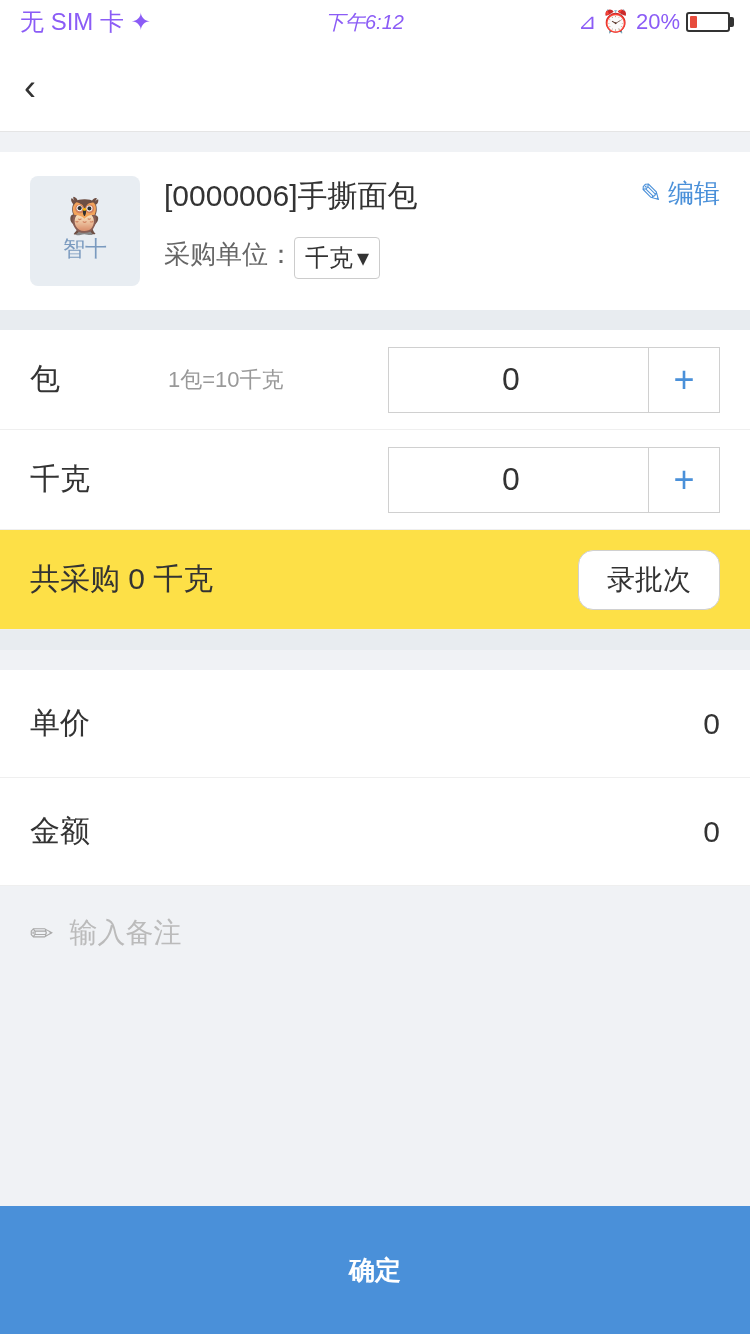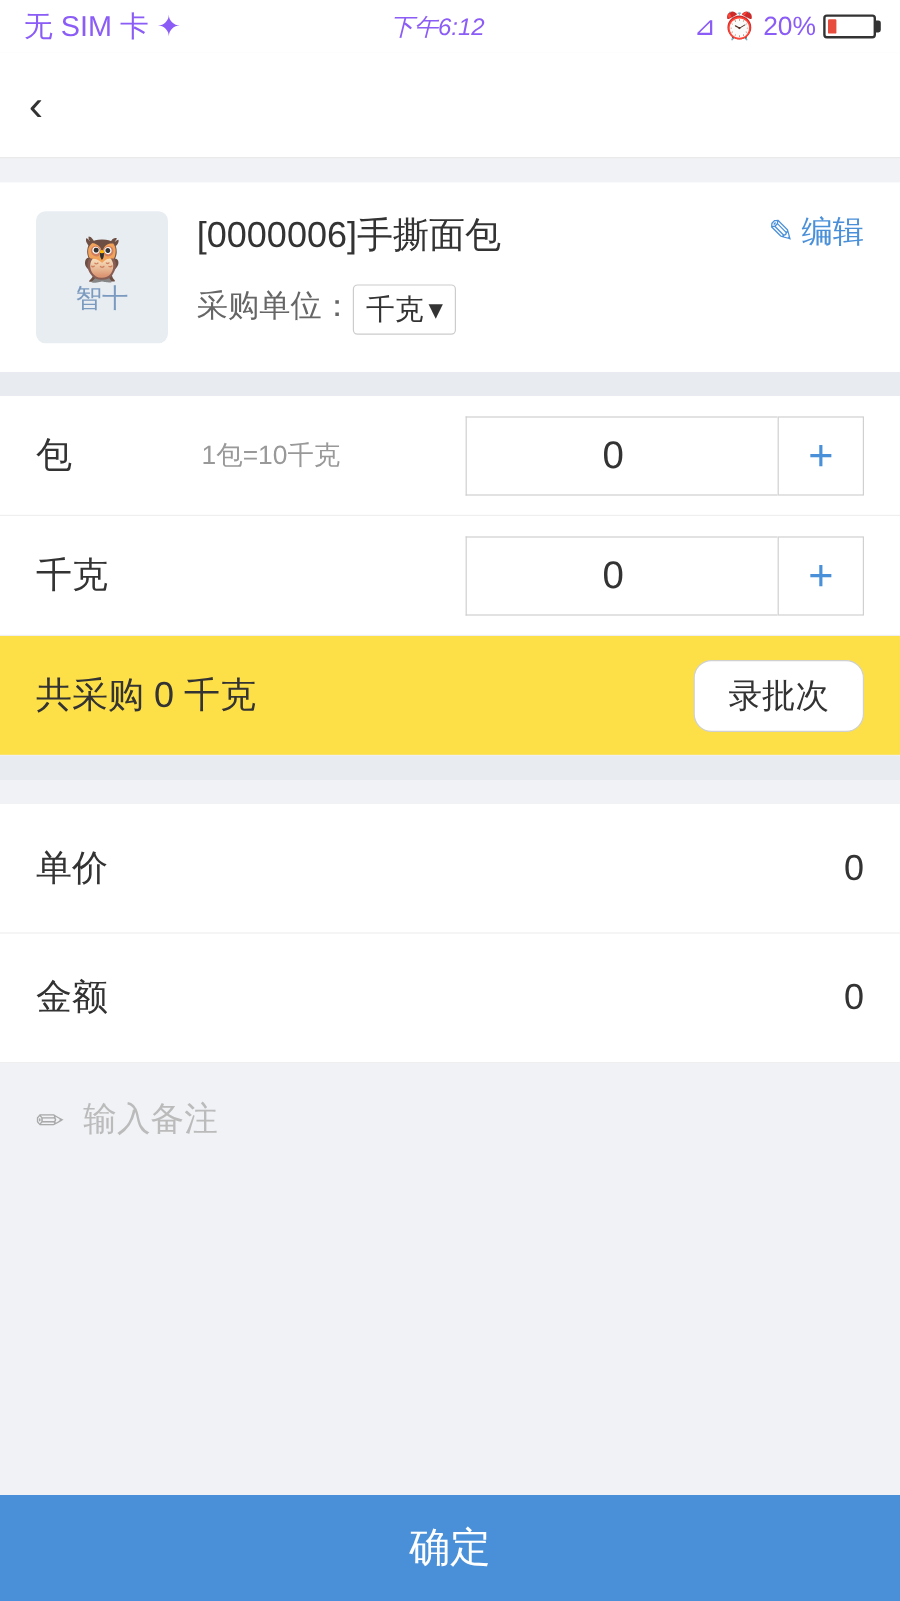--- a/index.html
+++ b/index.html
@@ -271,25 +271,25 @@
       flex: 1;
       min-height: 300px;
     }
 
     
     .confirm-btn {
       position: fixed;
       bottom: 0;
       left: 0;
       width: 750px;
-      height: 88px;
+      height: 128px;
       background: #4a90d9;
       color: #fff;
-      font-size: 34px;
-      font-weight: 400;
+      font-size: 26px;
+      font-weight: 700;
       display: flex;
       align-items: center;
       justify-content: center;
       cursor: pointer;
       border: none;
     }
 
     .page-wrapper {
       min-height: 1334px;
       display: flex;

